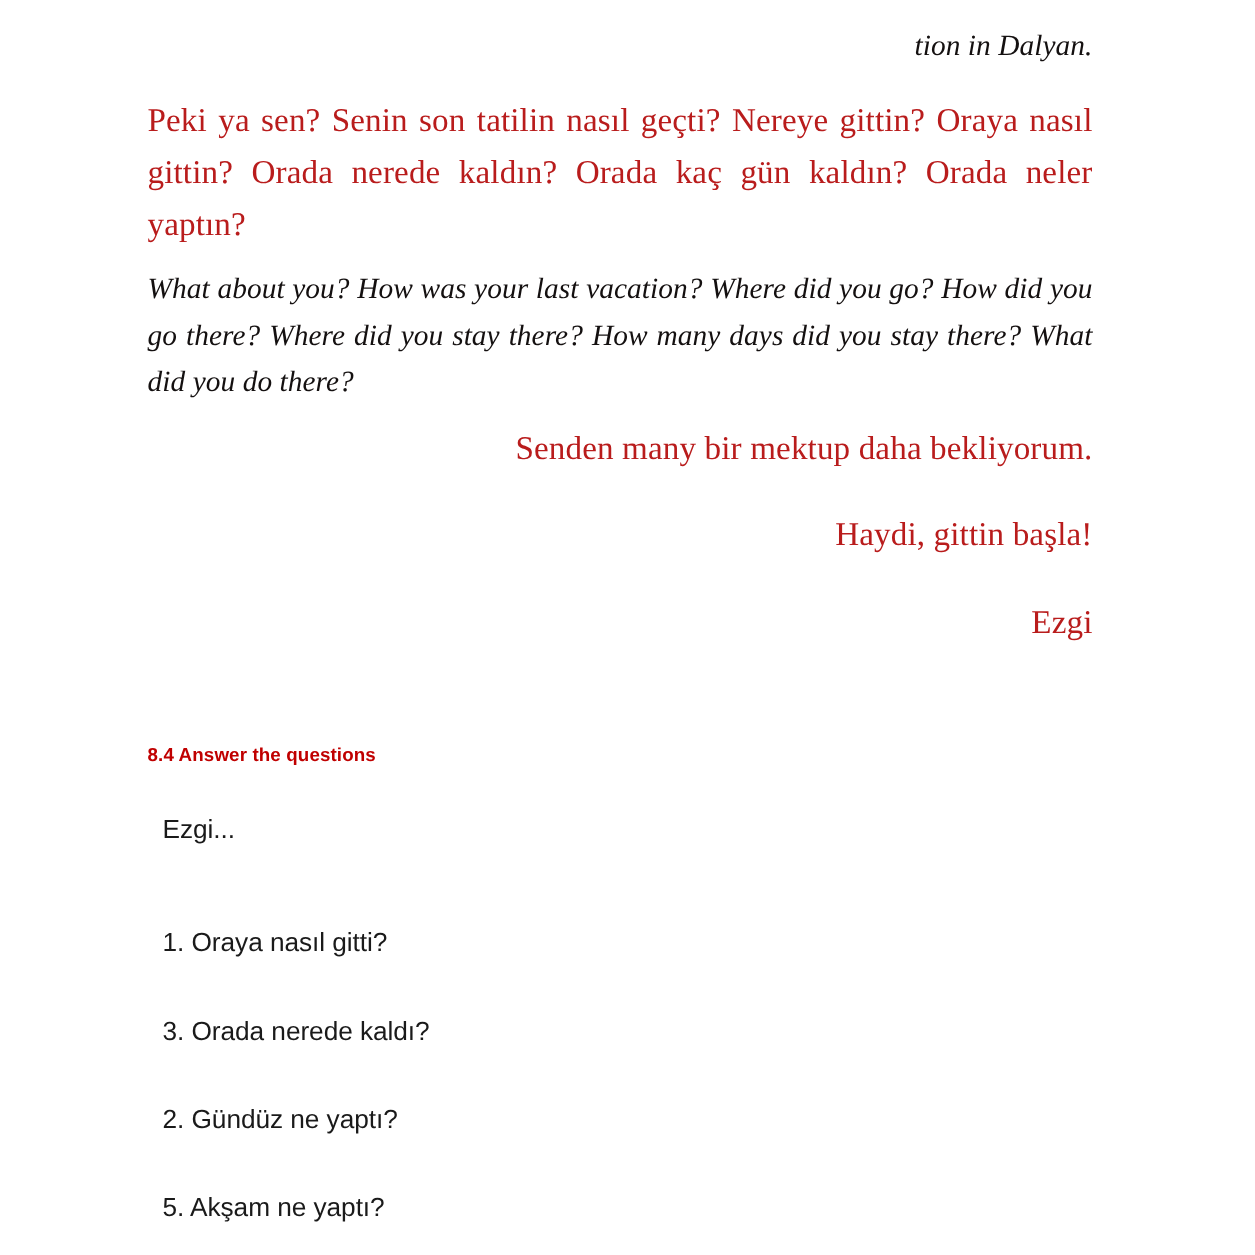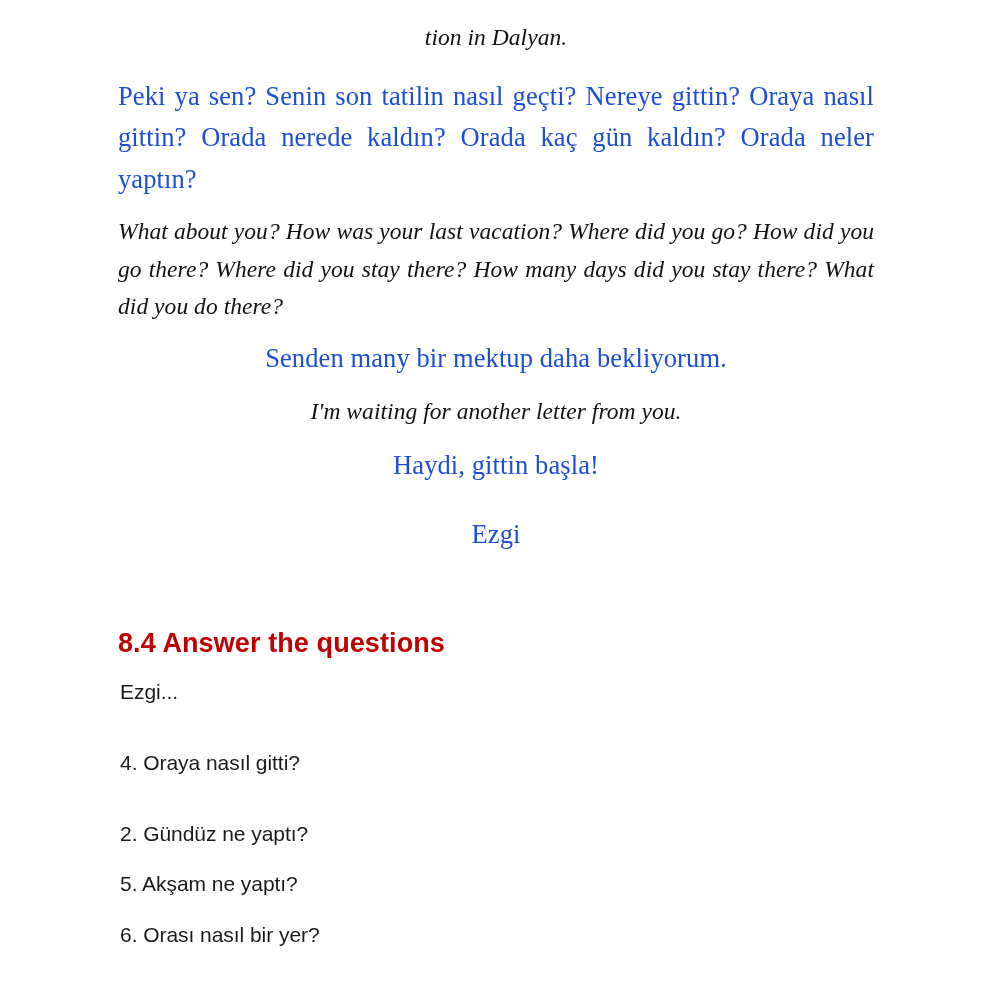--- a/index.html
+++ b/index.html
@@ -36,63 +36,63 @@
     padding-top: 19px;
   }
 
   p.body-tr {
     margin: 0 0 0 0;
     font-family: "Liberation Serif", serif;
     font-size: 26.5px;
     line-height: 41.5px;
     text-align: justify;
     text-justify: inter-word;
-    color: #1d4ed8;
+    color: #b91c1c;
     letter-spacing: 0.1px;
   }
 
   p.body-en {
     margin: 0;
     font-family: "Liberation Serif", serif;
     font-style: italic;
     font-size: 23.5px;
     line-height: 37.5px;
     text-align: justify;
     text-justify: inter-word;
     color: #141010;
     letter-spacing: 0.05px;
   }
 
   p.body-tr.no-justify,
   p.body-en.no-justify {
-    text-align: center;
+    text-align: right;
   }
 
   
   .gap-a { height: 19px; }
   .gap-b { height: 13px; }
   .gap-c { height: 12px; }
   .gap-d { height: 14px; }
 
   
   .exercise {
     margin-top: 0;
   }
   h2.ex-heading {
     margin: 0;
     font-family: "Liberation Sans", sans-serif;
     font-weight: bold;
-    font-size: 27px;
+    font-size: 15px;
     line-height: 26px;
     color: #C00000;
     letter-spacing: 0.1px;
   }
 
   p.q-line {
-    margin: 2px;
+    margin: 12px;
     font-family: "Liberation Sans", sans-serif;
     font-size: 21px;
     line-height: 26px;
     color: #1a1a1a;
     letter-spacing: -0.05px;
     white-space: nowrap;
   }
 
   .q-gap { height: 20.5px; }
   .q-gap-first { height: 21px; }
@@ -114,21 +114,20 @@
       <div class="gap-b"></div>
 
       <p class="body-en">What about you? How was your last vacation? Where did you go? How did you go there? Where did you stay there? How many days did you stay there? What did you do there?</p>
 
       <div class="gap-c"></div>
 
       <p class="body-tr no-justify">Senden many bir mektup daha bekliyorum.</p>
 
       <div class="gap-d"></div>
 
-      <p class="body-en no-justify">I'm waiting for another letter from you.</p>
 
       <div class="gap-d"></div>
 
       <p class="body-tr no-justify">Haydi, gittin başla!</p>
 
       <div class="gap-d"></div>
 
 
       <div class="gap-d"></div>
 
@@ -142,24 +141,25 @@
 
       <div class="q-gap-first"></div>
 
       <p class="q-line">Ezgi...</p>
 
       <div class="q-gap"></div>
 
 
       <div class="q-gap"></div>
 
-      <p class="q-line">4. Oraya nasıl gitti?</p>
+      <p class="q-line">1. Oraya nasıl gitti?</p>
 
       <div class="q-gap"></div>
 
+      <p class="q-line">3. Orada nerede kaldı?</p>
 
       <div class="q-gap"></div>
 
       <p class="q-line">2. Gündüz ne yaptı?</p>
 
       <div class="q-gap"></div>
 
       <p class="q-line">5. Akşam ne yaptı?</p>
 
       <div class="q-gap"></div>

